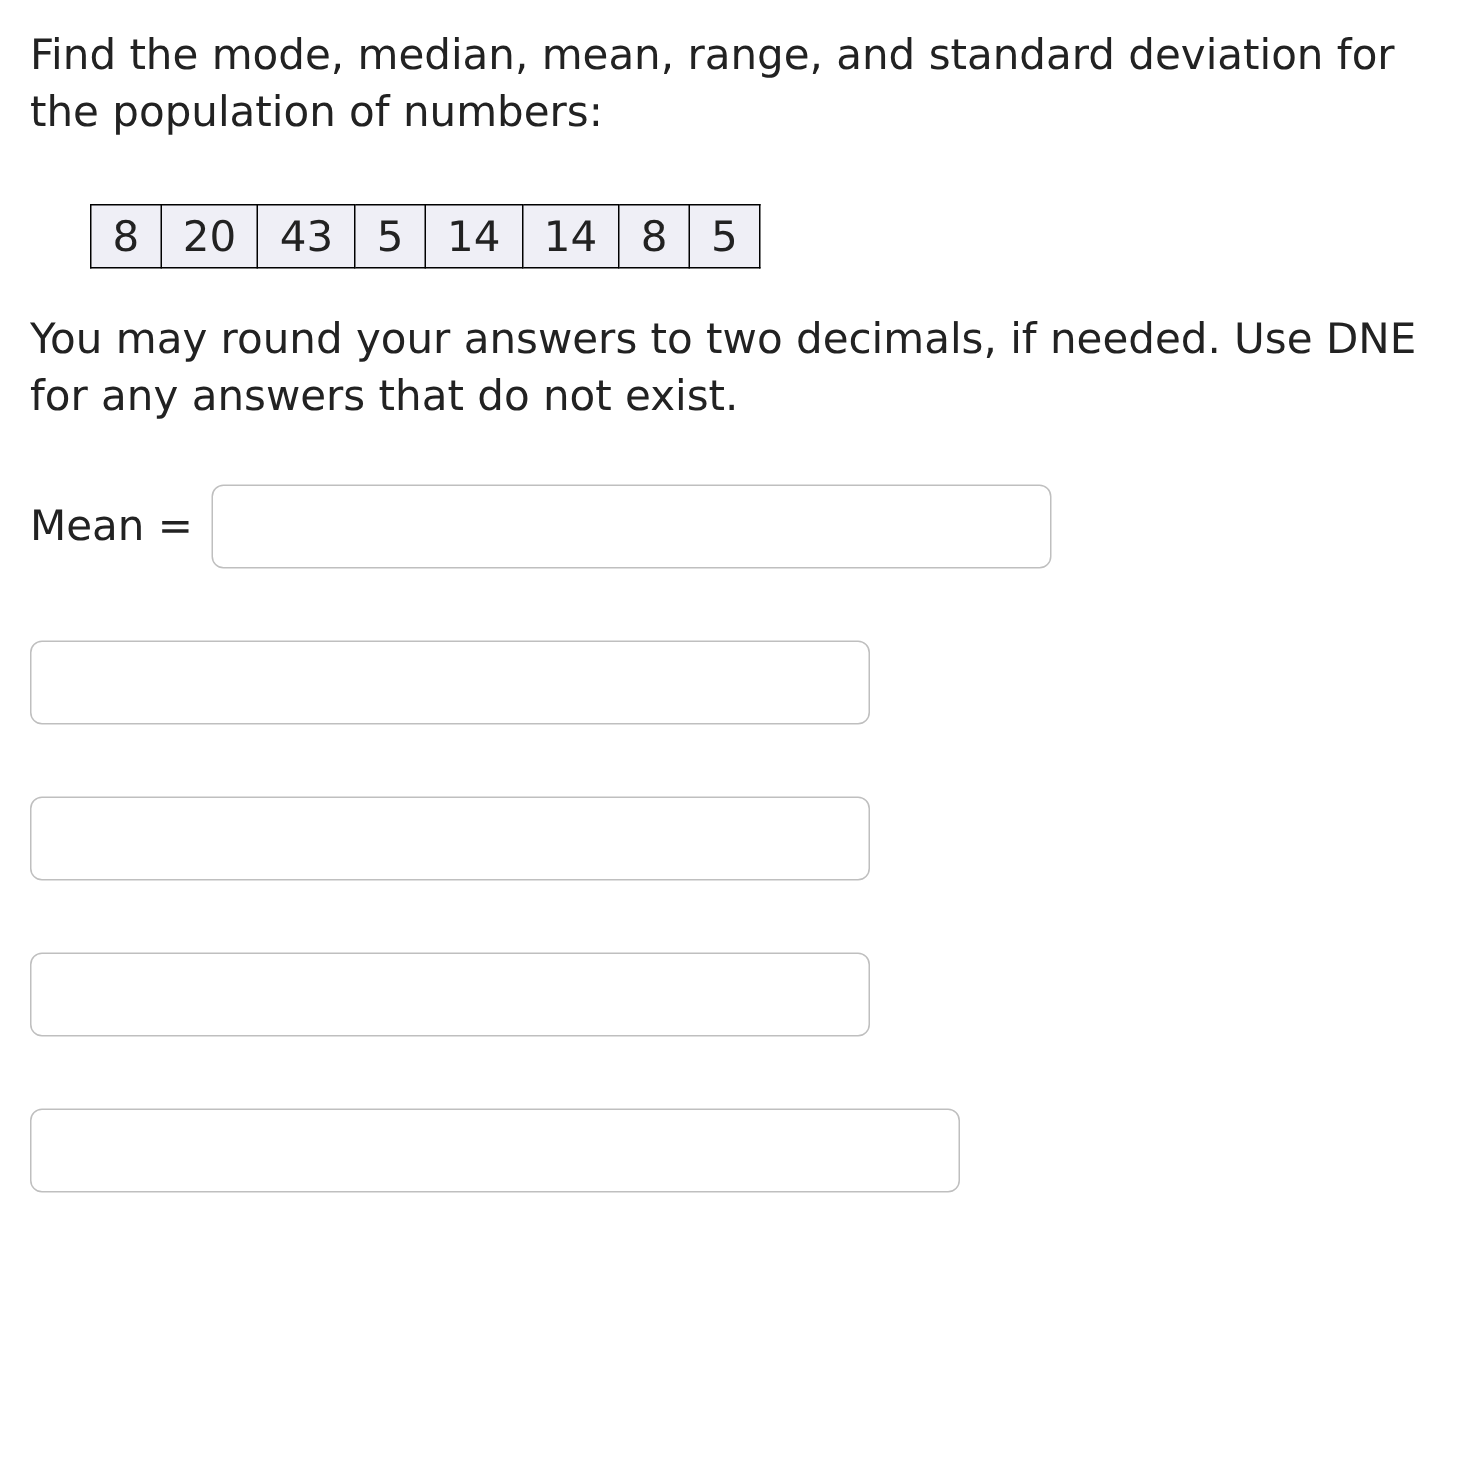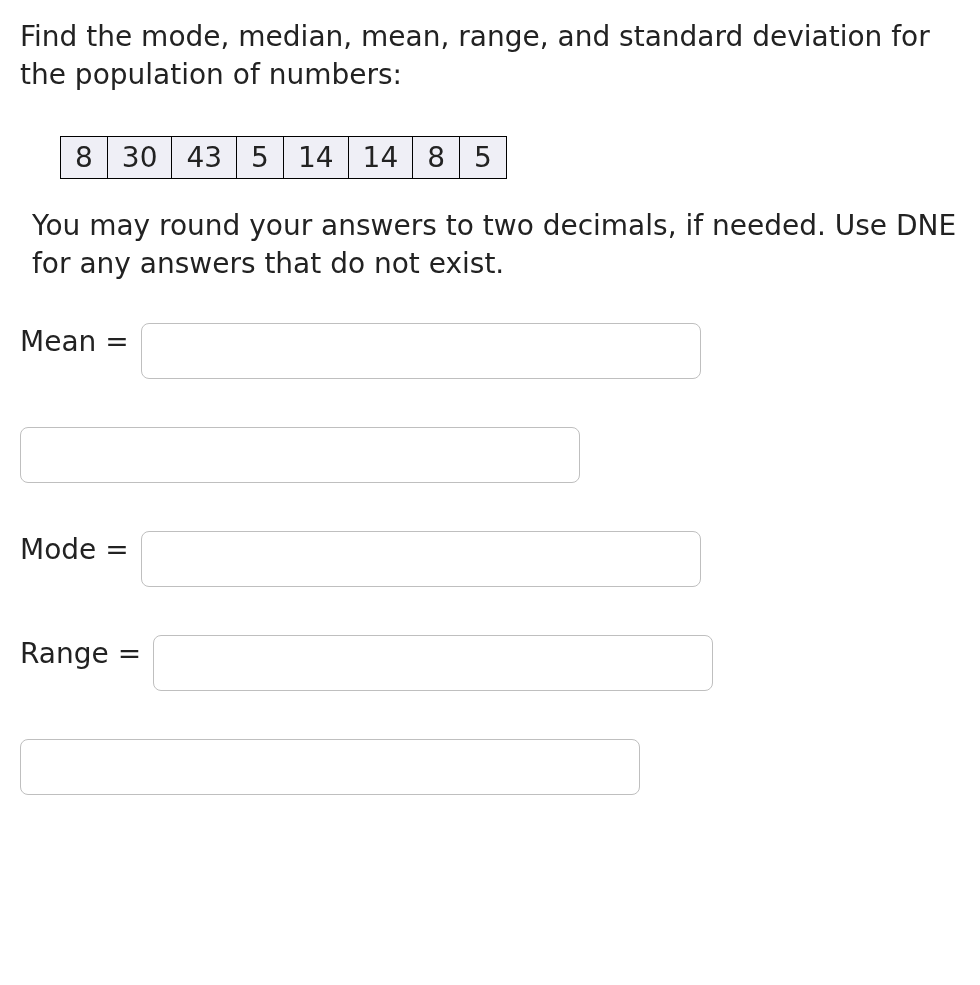--- a/index.html
+++ b/index.html
@@ -7,36 +7,36 @@
     margin: 0;
     padding: 18px 20px;
     font-family: Verdana, Geneva, "DejaVu Sans", sans-serif;
     font-size: 28px;
     color: #222;
     background: #fff;
     width: 980px;
     line-height: 1.35;
   }
   .question-text { margin-bottom: 42px; }
-  .hint-text { margin: 28px 0 40px 12px; }
+  .hint-text { margin: 28px 0 40px 0; }
   .data-table {
     border-collapse: collapse;
     margin-left: 40px;
     margin-bottom: 8px;
   }
   .data-table td {
     border: 1.5px solid #000;
     background: #efeff6;
     padding: 2px 14px;
     text-align: center;
     font-size: 28px;
   }
   .answer-row {
     display: flex;
-    align-items: flex-start;
+    align-items: center;
     margin-bottom: 48px;
     margin-top: 40px;
   }
   .answer-row.last { margin-bottom: 0; }
   .answer-label {
     padding-right: 12px;
     white-space: nowrap;
   }
   .answer-input {
     height: 56px;
@@ -55,21 +55,21 @@
 </style>
 </head>
 <body>
 
 <div class="question-text">Find the mode, median, mean, range, and standard deviation for the population of numbers:</div>
 
 <table class="data-table">
   <tbody>
       <tr>
     <td>8</td>
-    <td>30</td>
+    <td>20</td>
     <td>43</td>
     <td>5</td>
     <td>14</td>
     <td>14</td>
     <td>8</td>
     <td>5</td>
   </tr>
 </tbody>
   </table>
 
@@ -78,24 +78,22 @@
 <div class="answer-row">
   <span class="answer-label">Mean =</span>
   <input type="text" class="answer-input w-mean" value="" style="">
 </div>
 
 <div class="answer-row">
   <input type="text" class="answer-input w-median" value="" style="">
 </div>
 
 <div class="answer-row">
-  <span class="answer-label">Mode =</span>
   <input type="text" class="answer-input w-mode" value="" style="">
 </div>
 
 <div class="answer-row">
-  <span class="answer-label">Range =</span>
   <input type="text" class="answer-input w-range" value="" style="">
 </div>
 
 <div class="answer-row last">
   <input type="text" class="answer-input w-sd" value="" style="">
 </div>
 
 </body></html>

